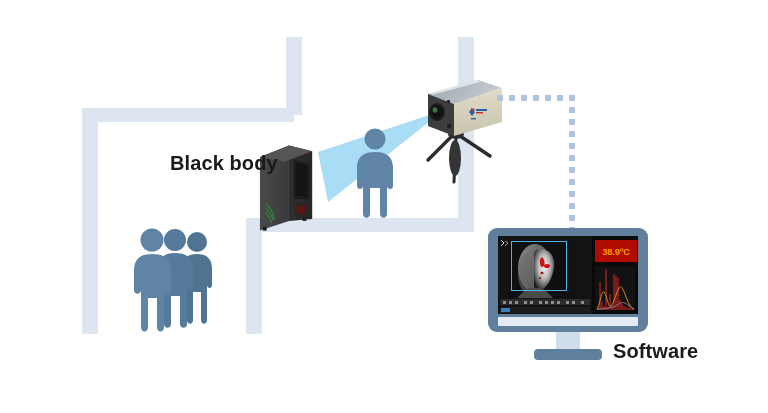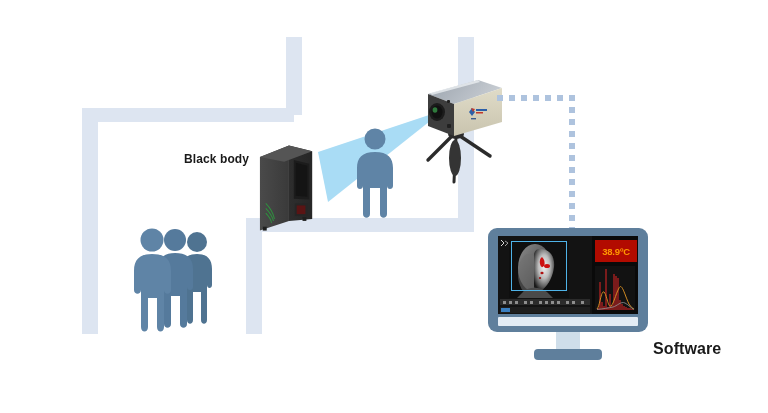--- a/index.html
+++ b/index.html
@@ -28,22 +28,22 @@
   
   .label {
     position: absolute;
     font-family: "Liberation Sans", sans-serif;
     font-weight: bold;
     color: #1a1a1a;
     white-space: nowrap;
     letter-spacing: .1px;
   }
   #label-thermal-camera { left: 480px; top: 60px; font-size: 14.5px; }
-  #label-black-body     { left: 184px; top: 152px; font-size: 12px; }
-  #label-software       { left: 613px; top: 340px; font-size: 16px; margin-left: 40px; }
+  #label-black-body     { left: 170px; top: 152px; font-size: 20px; }
+  #label-software       { left: 613px; top: 340px; font-size: 20px; }
 
   
   #fov-cone {
     position: absolute;
     left: 318px;
     top: 110px;
     width: 126px;
     height: 104px;
   }
 

